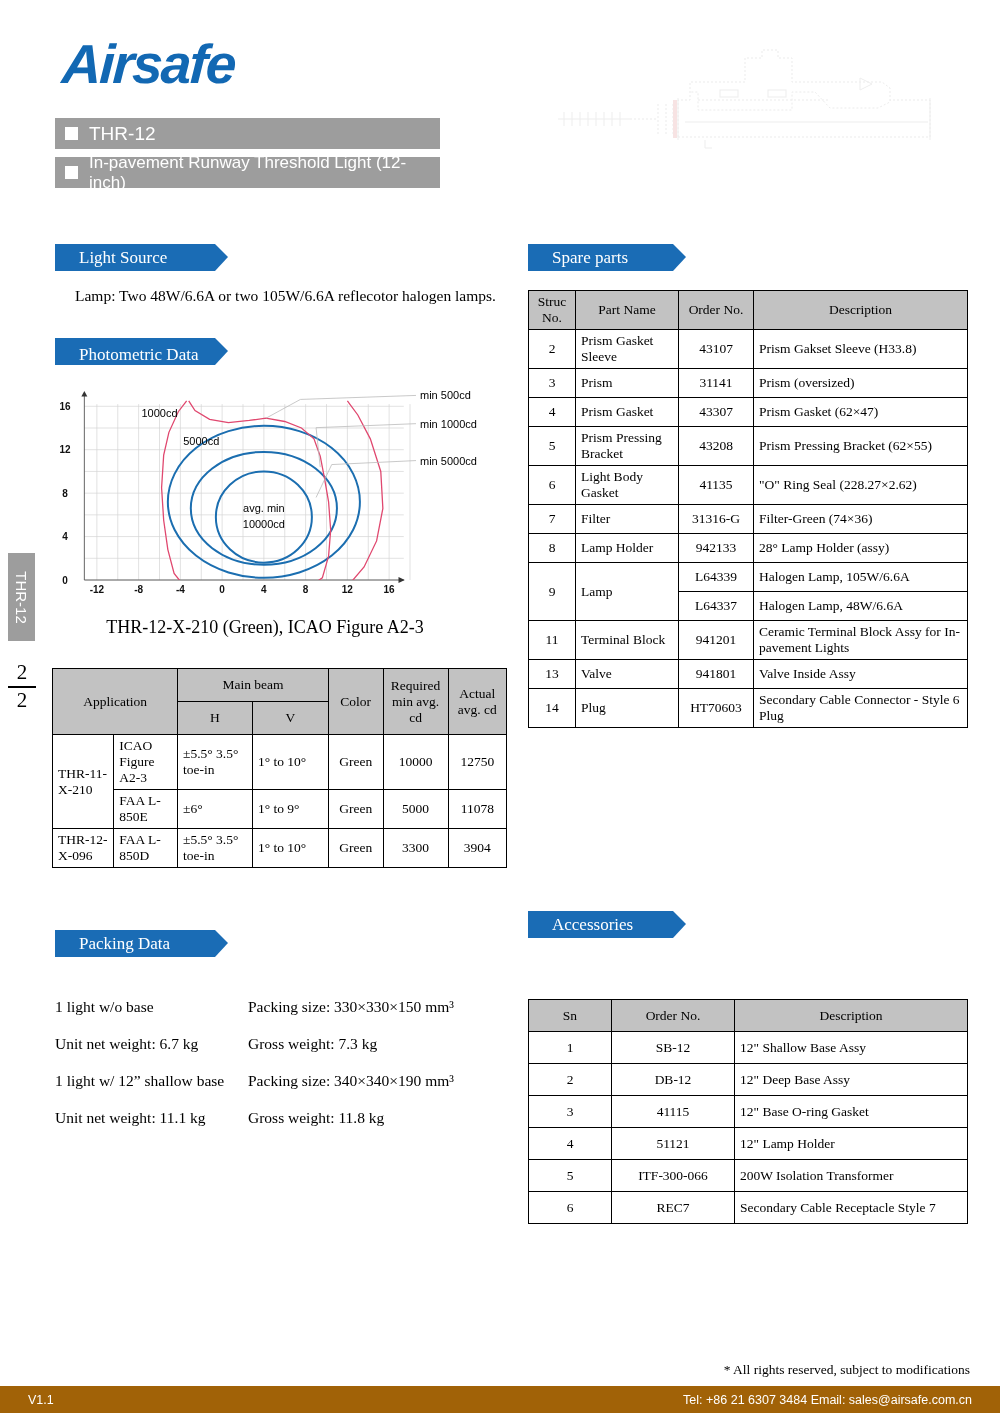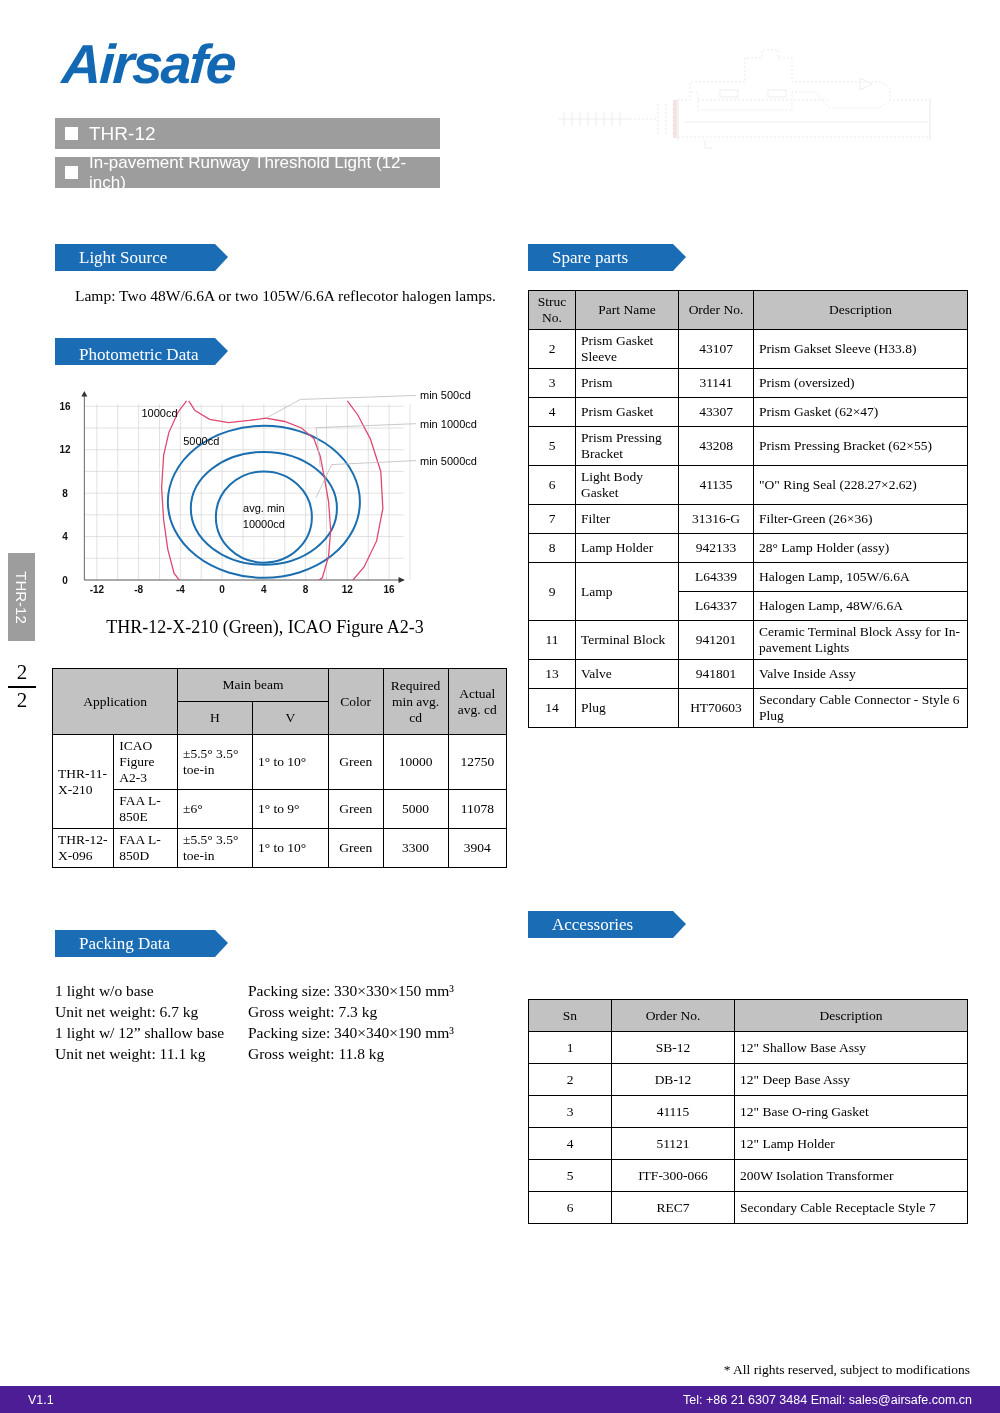--- a/index.html
+++ b/index.html
@@ -87,21 +87,21 @@
   #beam-table td{height:26px;}
 
   #spare-table{position:absolute;left:528px;top:290px;width:440px;}
   #spare-table td{height:22px;}
 
   #acc-table{position:absolute;left:528px;top:953px;width:440px;margin-top:46px;}
   #acc-table td{height:25px;}
 
   
   #packing{position:absolute;left:55px;top:980px;font-size:15.5px;line-height:21px;}
-  #packing .row{display:flex;}
+  #packing .row{display:flex;margin-top:16px;}
   #packing .c1{width:193px;}
 
   
   #side-tab{
     position:absolute;left:8px;top:553px;width:27px;height:88px;
     background:#9d9d9d;color:#fff;
     font-family:"Liberation Sans",sans-serif;font-size:15px;
     display:flex;align-items:center;justify-content:center;
   }
   #side-tab span{transform:rotate(90deg);white-space:nowrap;}
@@ -112,21 +112,21 @@
   #page-num .top{border-bottom:2px solid #000;padding-bottom:1px;}
 
   
   #disclaimer{
     position:absolute;right:30px;top:1362px;
     font-size:13.5px;
     margin-left:34px;
   }
   #footer{
     position:absolute;left:0;top:1386px;width:1000px;height:27px;
-    background:#4c1d95;color:#fff;
+    background:#a16207;color:#fff;
     font-family:"Liberation Sans",sans-serif;font-size:12.5px;
     display:flex;align-items:center;
   }
   #footer .ver{position:absolute;left:28px;}
   #footer .contact{position:absolute;right:28px;}
 </style>
 </head>
 <body>
 
 <div id="logo">Airsafe</div>
@@ -351,21 +351,21 @@
     <tr>
       <td class="ctr">6</td>
       <td>Light Body Gasket</td>
       <td class="ctr">41135</td>
       <td>"O" Ring Seal (228.27×2.62)</td>
     </tr>
     <tr>
       <td class="ctr">7</td>
       <td>Filter</td>
       <td class="ctr">31316-G</td>
-      <td>Filter-Green (26×36)</td>
+      <td>Filter-Green (74×36)</td>
     </tr>
     <tr>
       <td class="ctr">8</td>
       <td>Lamp Holder</td>
       <td class="ctr">942133</td>
       <td>28° Lamp Holder (assy)</td>
     </tr>
     <tr>
       <td class="ctr" rowspan="2">9</td>
       <td rowspan="2">Lamp</td>

